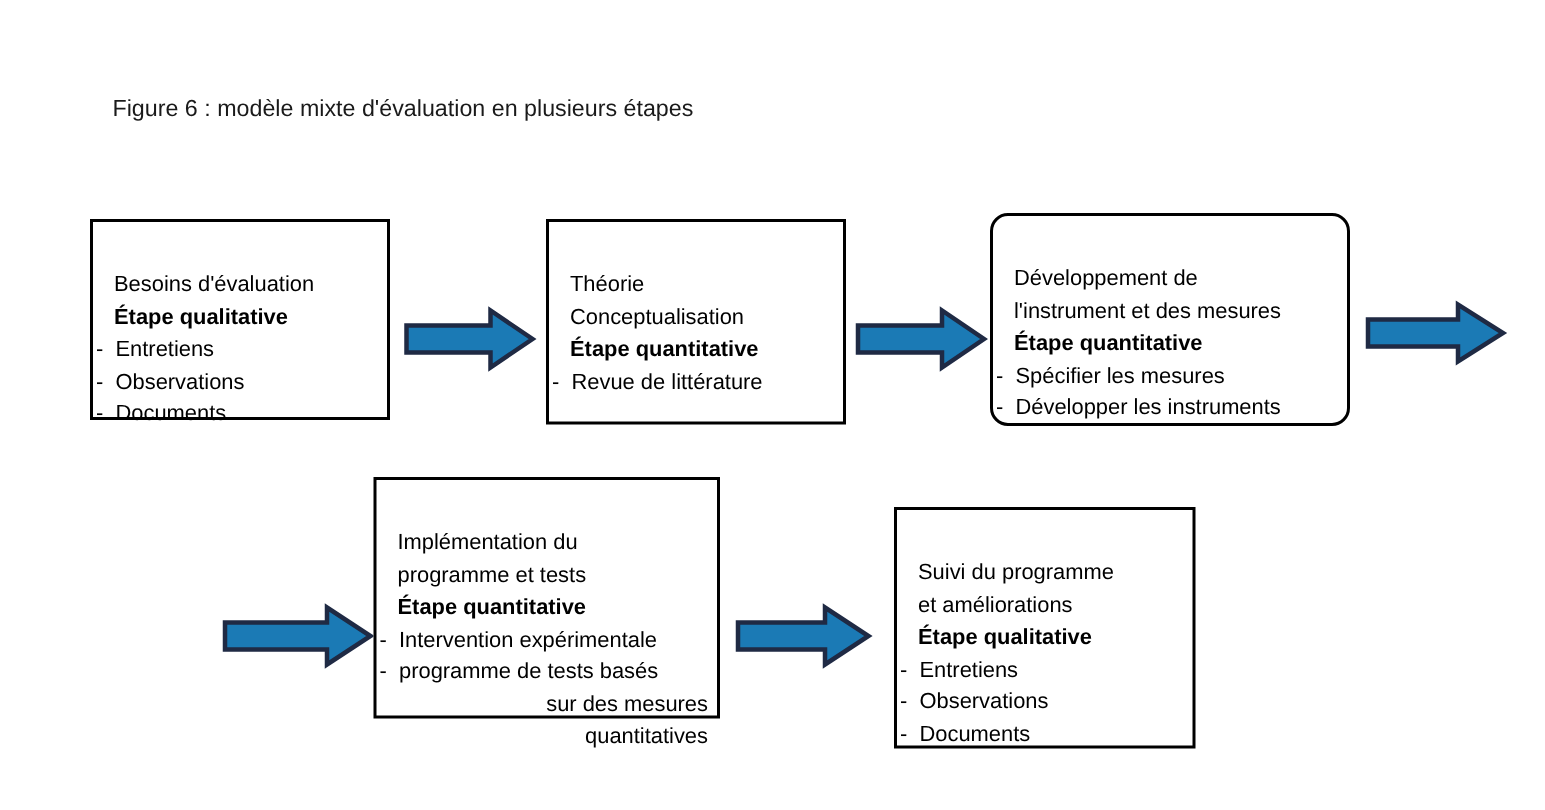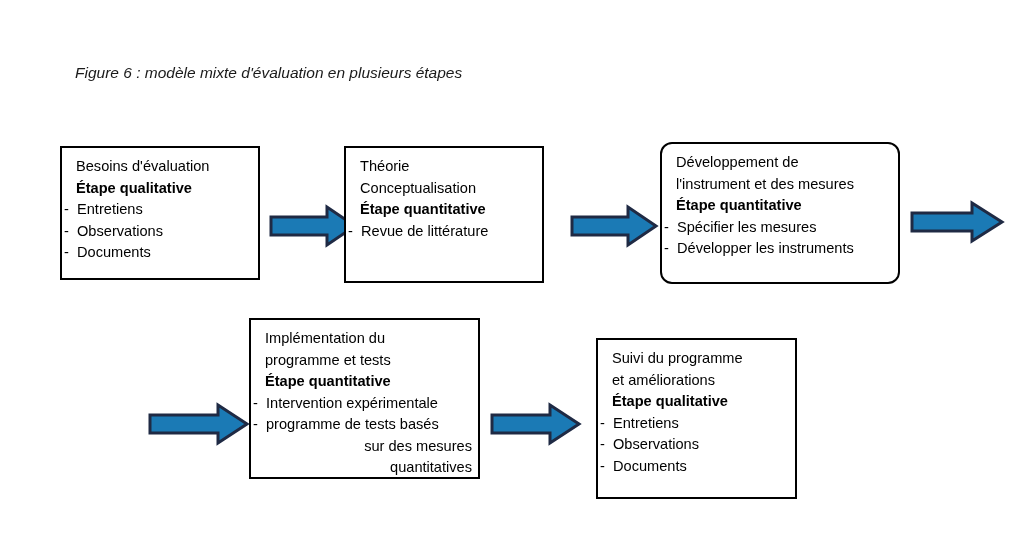--- a/index.html
+++ b/index.html
@@ -22,32 +22,32 @@
     height: 540px;
   }
   .title {
     position: absolute;
     left: 75px;
     top: 63px;
     font-size: 15.5px;
     line-height: 20px;
     color: #1a1a1a;
     white-space: nowrap;
-    font-style: italic;
   }
   .box {
     position: absolute;
     background: #ffffff;
     border: 2px solid #000000;
     box-sizing: border-box;
   }
   .box-inner {
     padding: 8px 6px 6px 14px;
     font-size: 14.6px;
     line-height: 21.5px;
+    margin-top: 24px;
   }
   .line {
     white-space: nowrap;
   }
   .line.bold {
     font-weight: bold;
   }
   .bullet {
     position: relative;
     padding-left: 13px;
@@ -96,21 +96,21 @@
       </div>
     </div>
   </div>
 
   <div class="arrow" style="left:269px; top:204px; width:88px; height:44px;">
     <svg width="88" height="44" viewBox="0 0 88 44">
       <polygon points="2,13 58,13 58,3 86,22 58,41 58,31 2,31" fill="#1b7ab5" stroke="#1f2a44" stroke-width="3" stroke-linejoin="miter"></polygon>
     </svg>
   </div>
 
-  <div class="box" style="left:344px; top:146px; width:200px; height:137px;">
+  <div class="box" style="left:364px; top:146px; width:200px; height:137px;">
     <div class="box-inner">
       <div class="line">Théorie</div>
       <div class="line">Conceptualisation</div>
       <div class="line bold">Étape quantitative</div>
       <div class="bullet">
         <span class="dash">-</span>
         <span>Revue de littérature</span>
       </div>
     </div>
   </div>

